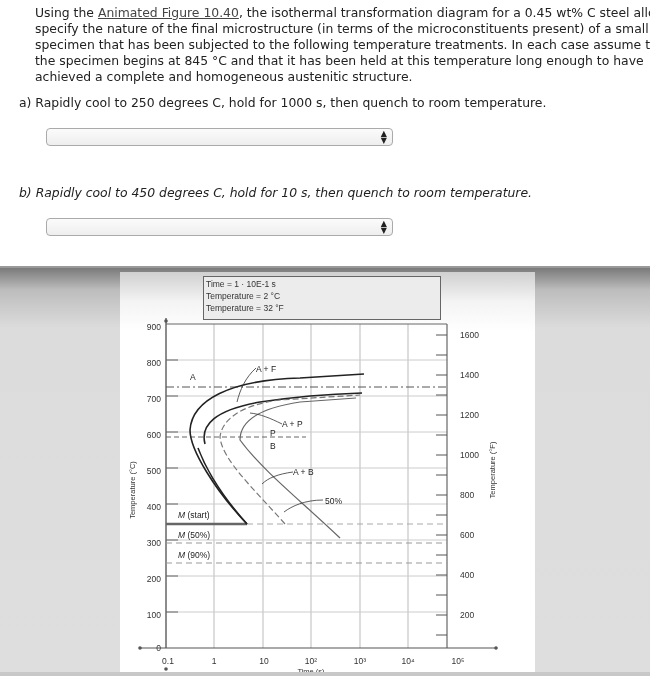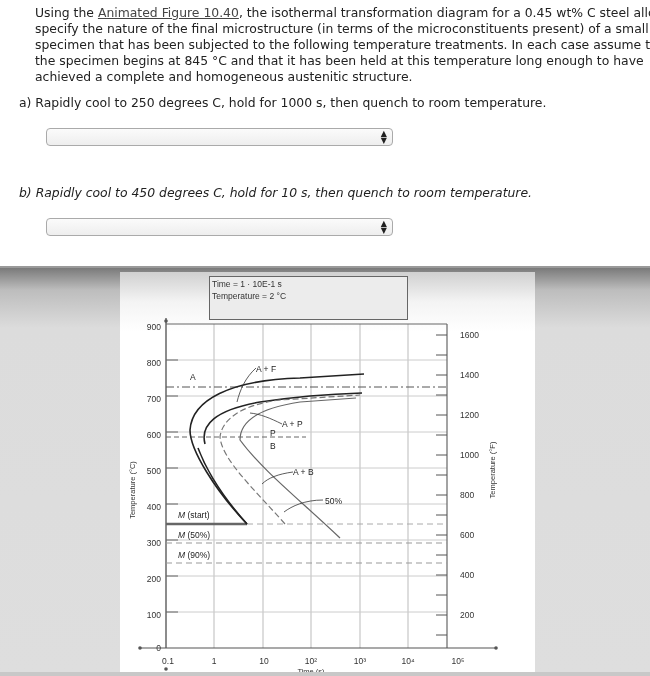--- a/index.html
+++ b/index.html
@@ -9,21 +9,21 @@
   .question a { color:#444; text-decoration:underline; }
   .part { position:absolute; left:6px; font-size:12.4px; color:#222;margin-left:13px; }
   .select { position:absolute; left:46px; width:347px; height:18px; border:1px solid #aaa; border-radius:4px;
             background:linear-gradient(#fbfbfb,#eee); box-sizing:border-box; cursor:pointer; }
   .select .arrows { position:absolute; right:5px; top:1px; font-size:8px; line-height:7px; color:#222; }
   .overlay { position:absolute; left:0; top:268px; width:650px; height:408px;
              background:linear-gradient(#7a7a7a 0px, #bdbdbd 22px, #dcdcdc 60px, #dedede 100%); }
   .overlay-top { position:absolute; left:0; top:266px; width:650px; height:3px; background:#9a9a9a; }
   .panel { position:absolute; left:120px; top:272px; width:415px; height:404px;
            background:linear-gradient(#d0d0d0 0px,#f4f4f4 30px,#fff 60px); }
-  .readout { position:absolute; left:209px; top:276px; width:199px; height:44px; border:1px solid #666;
+  .readout { position:absolute; left:203px; top:276px; width:238px; height:44px; border:1px solid #666;
              background:#ececec; font-family:"Liberation Sans", sans-serif; font-size:8.5px; color:#333; line-height:12px; padding:1px 2px; box-sizing:border-box; }
   .footer-bar { position:absolute; left:0; top:672px; width:650px; height:4px; background:#c8c8c8; }
   svg text { font-family:"Liberation Sans", sans-serif; }
 </style>
 </head>
 <body>
 
 <div class="question"><span>Using the </span><a href="#">Animated Figure 10.40</a><span>, the isothermal transformation diagram for a 0.45 wt% C steel alloy, specify the nature of the final microstructure (in terms of the microconstituents present) of a small specimen that has been subjected to the following temperature treatments. In each case assume that the specimen begins at 845 °C and that it has been held at this temperature long enough to have achieved a complete and homogeneous austenitic structure.</span></div>
 
 <div class="part" style="top:95px;">a) Rapidly cool to 250 degrees C, hold for 1000 s, then quench to room temperature.</div>
@@ -38,20 +38,21 @@
   <span class="arrows">▲<br>▼</span>
 </div>
 
 <div class="overlay-top"></div>
 <div class="overlay"></div>
 <div class="panel"></div>
 
 <div class="readout">
   <div>Time = 1 · 10E-1 s</div>
   <div>Temperature = 2 °C</div>
+  <div>Temperature = 32 °F</div>
 </div>
 
 <svg width="650" height="676" style="position:absolute;left:0;top:0;">
 
   <g stroke="#bbb" stroke-width="1">
     <line x1="214" y1="324" x2="214" y2="648"></line>
     <line x1="263" y1="324" x2="263" y2="648"></line>
     <line x1="311" y1="324" x2="311" y2="648"></line>
     <line x1="360" y1="324" x2="360" y2="648"></line>
     <line x1="408" y1="324" x2="408" y2="648"></line>

